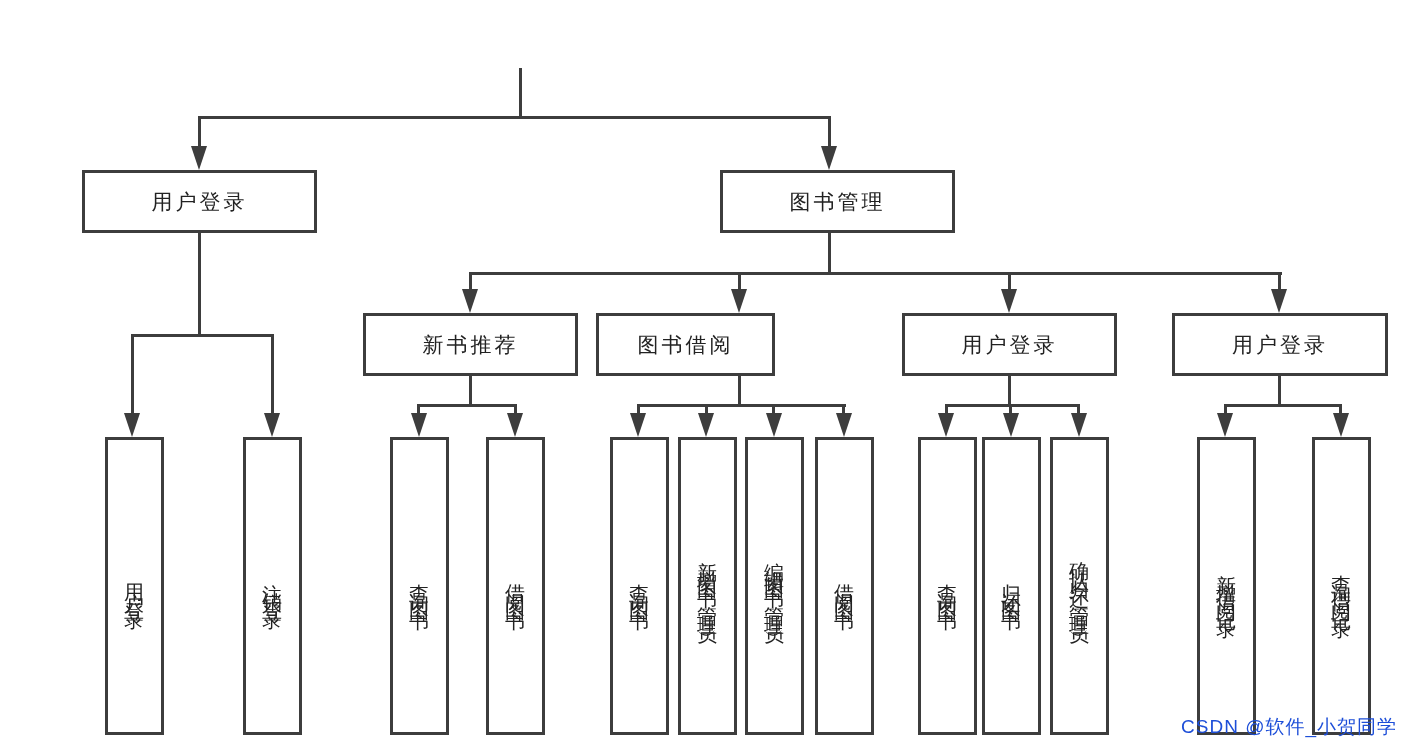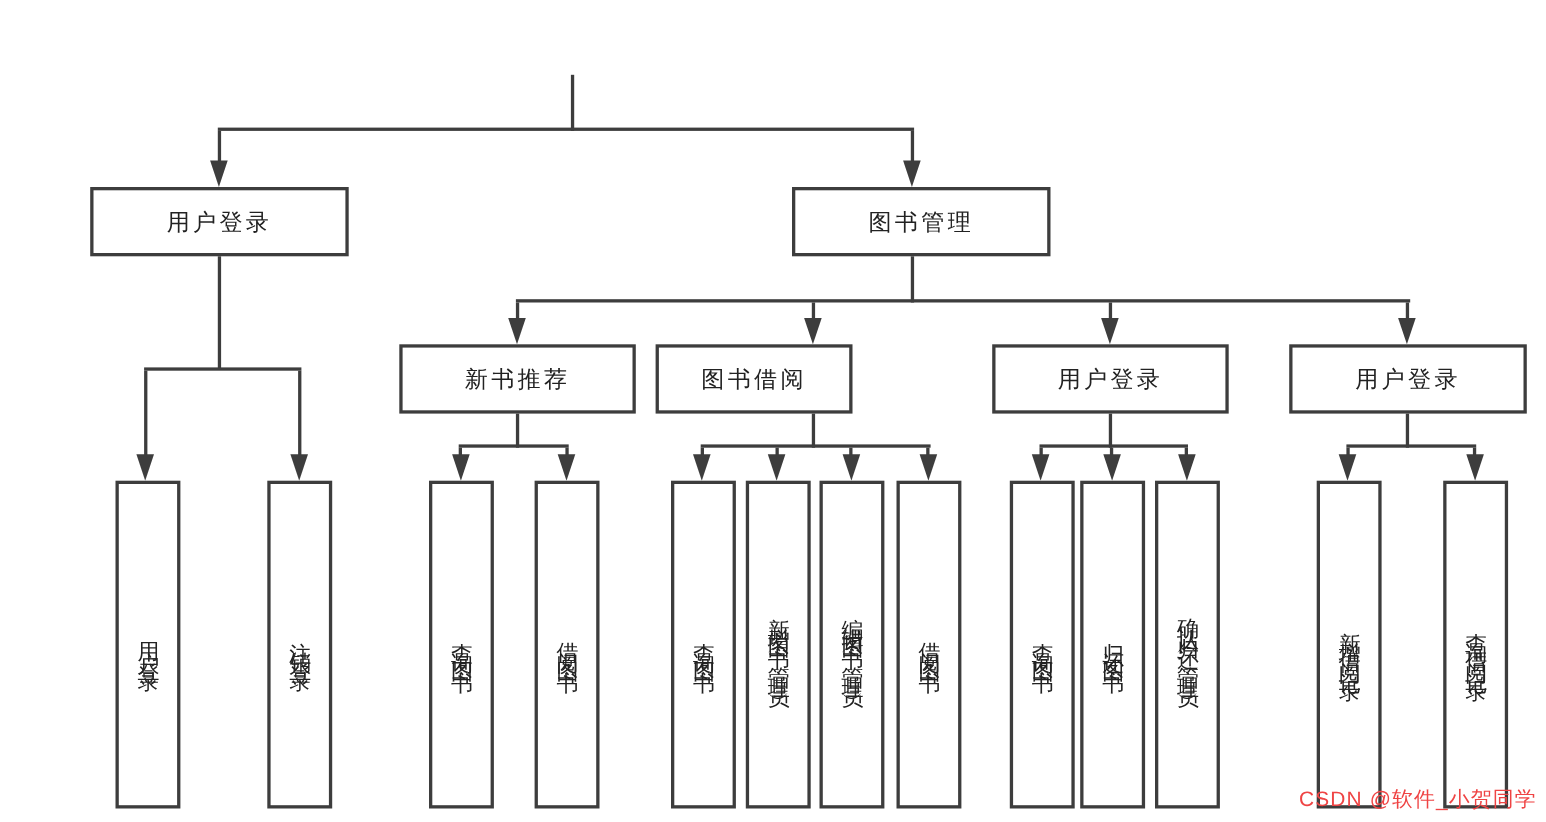--- a/index.html
+++ b/index.html
@@ -48,21 +48,21 @@
   #n-currborrow{left:902px;top:313px;width:215px;height:63px;}
   #n-records{left:1172px;top:313px;width:216px;height:63px;}
   .leaf{top:437px;width:59px;height:298px;}
   #b1{left:105px;} #b2{left:243px;}
   #b3{left:390px;} #b4{left:486px;}
   #b5{left:610px;} #b6{left:678px;} #b7{left:745px;} #b8{left:815px;}
   #b9{left:918px;} #b10{left:982px;} #b11{left:1050px;}
   #b12{left:1197px;} #b13{left:1312px;}
   #watermark{
     position:absolute;right:8px;top:714px;
-    color:#ef4444;font-size:19px;letter-spacing:1px;
+    color:#1d4ed8;font-size:19px;letter-spacing:1px;
     white-space:nowrap;
   }
 </style>
 </head>
 <body>
 
 <div id="canvas">
 
 
   <div class="ln" style="left:519px;top:68px;width:3px;height:51px;"></div>

